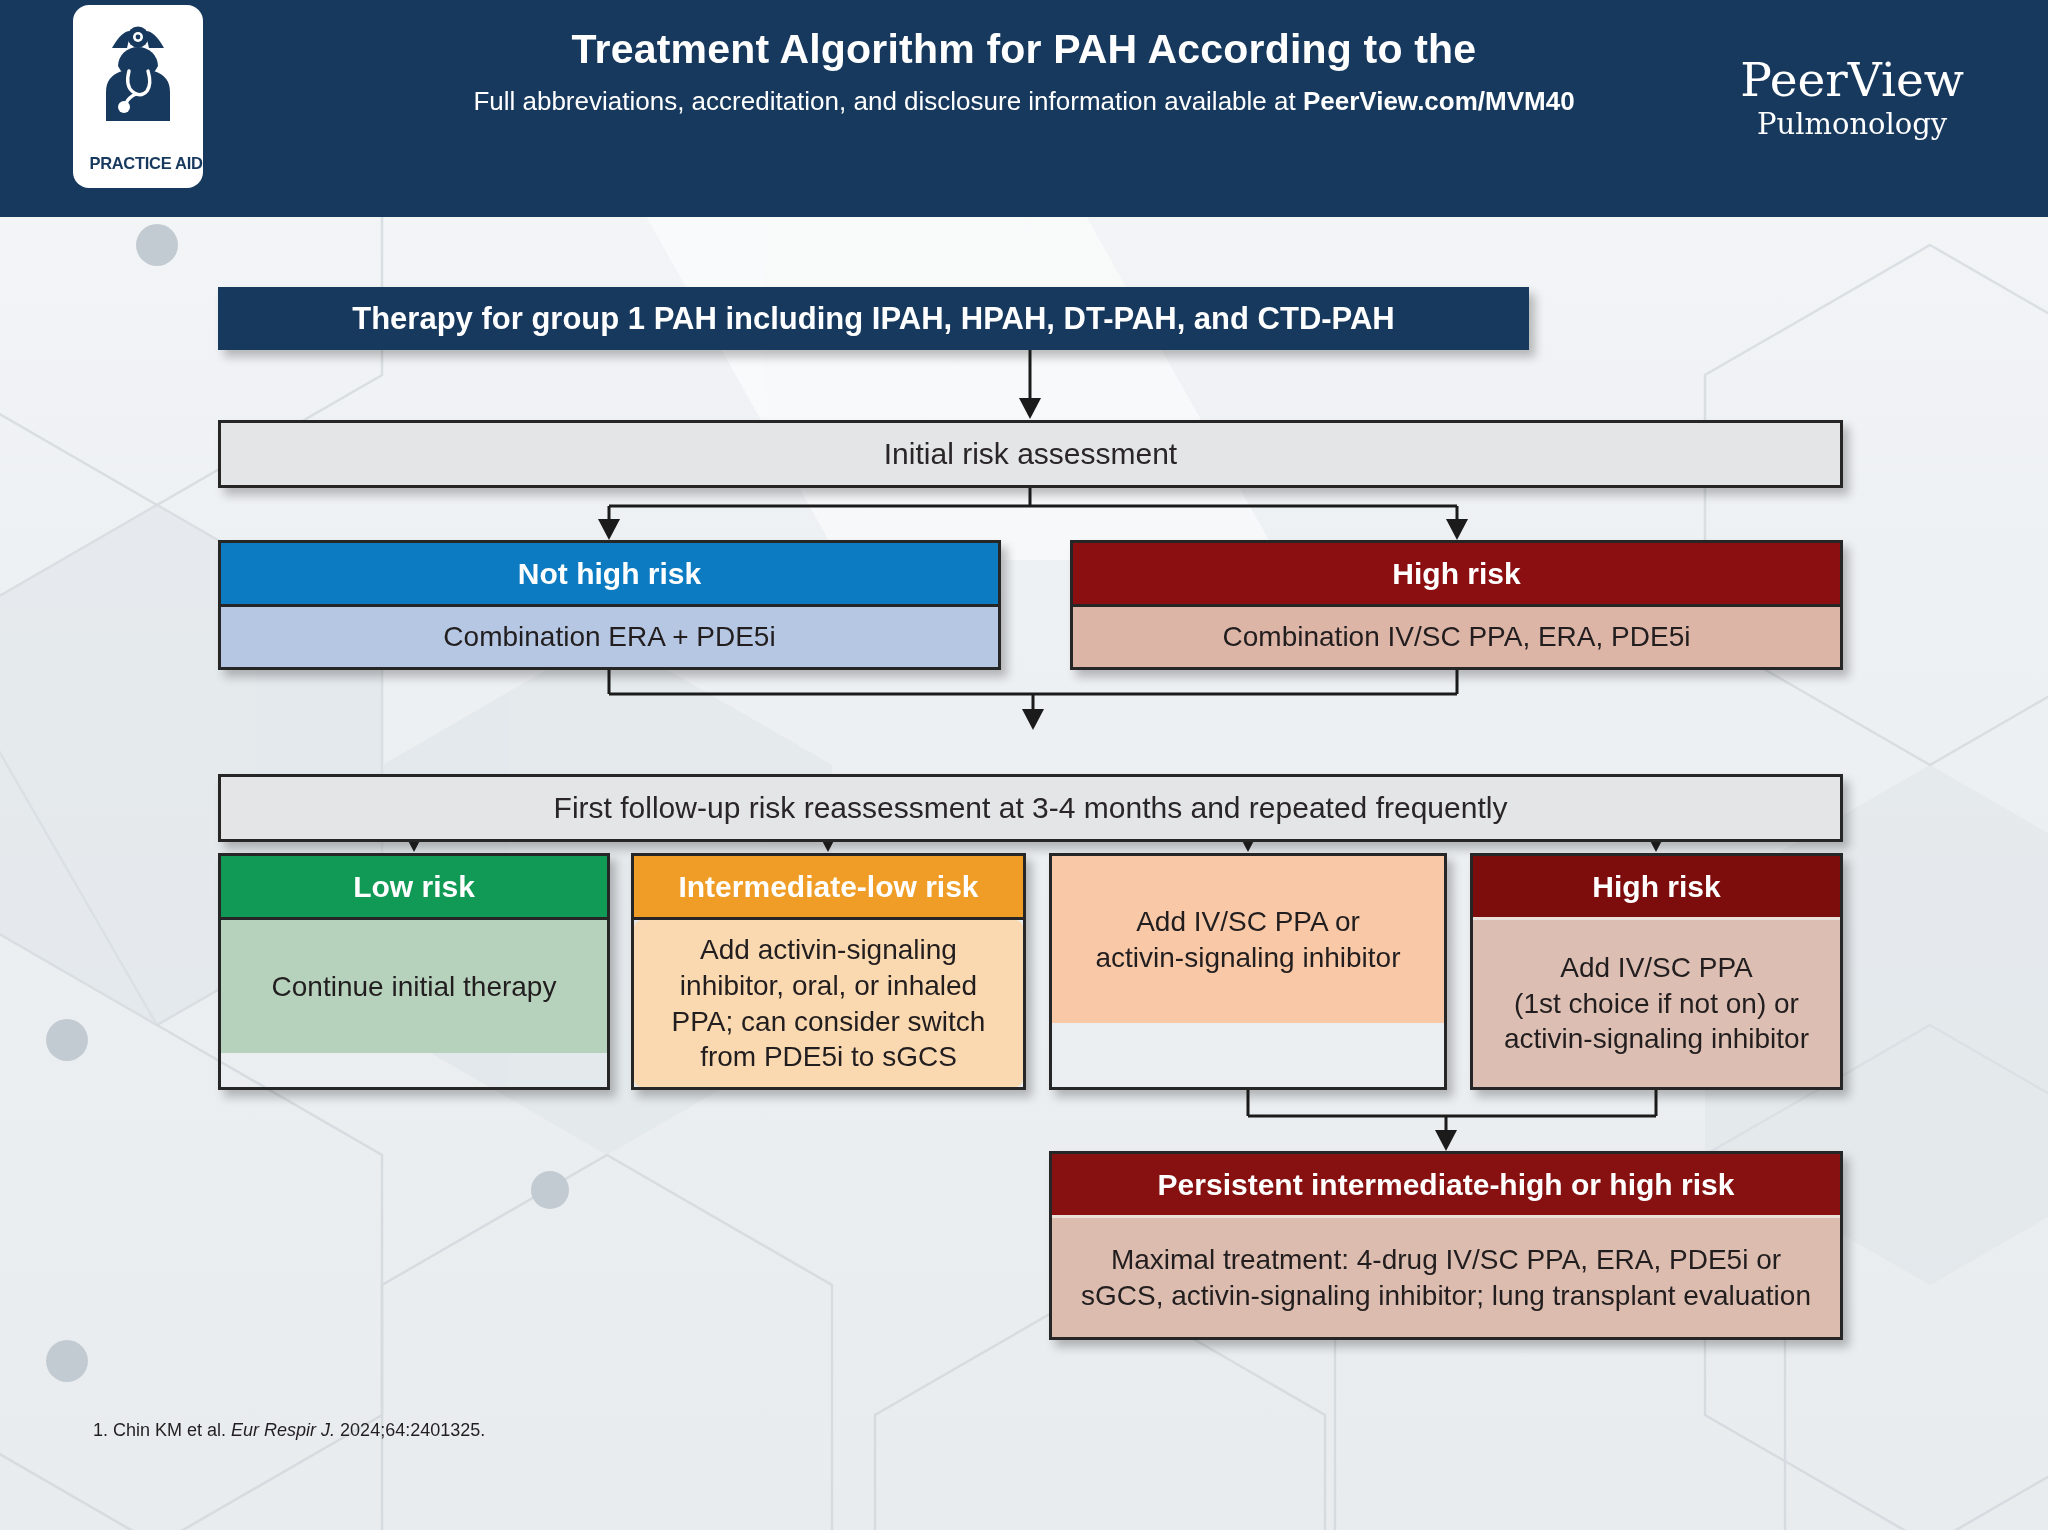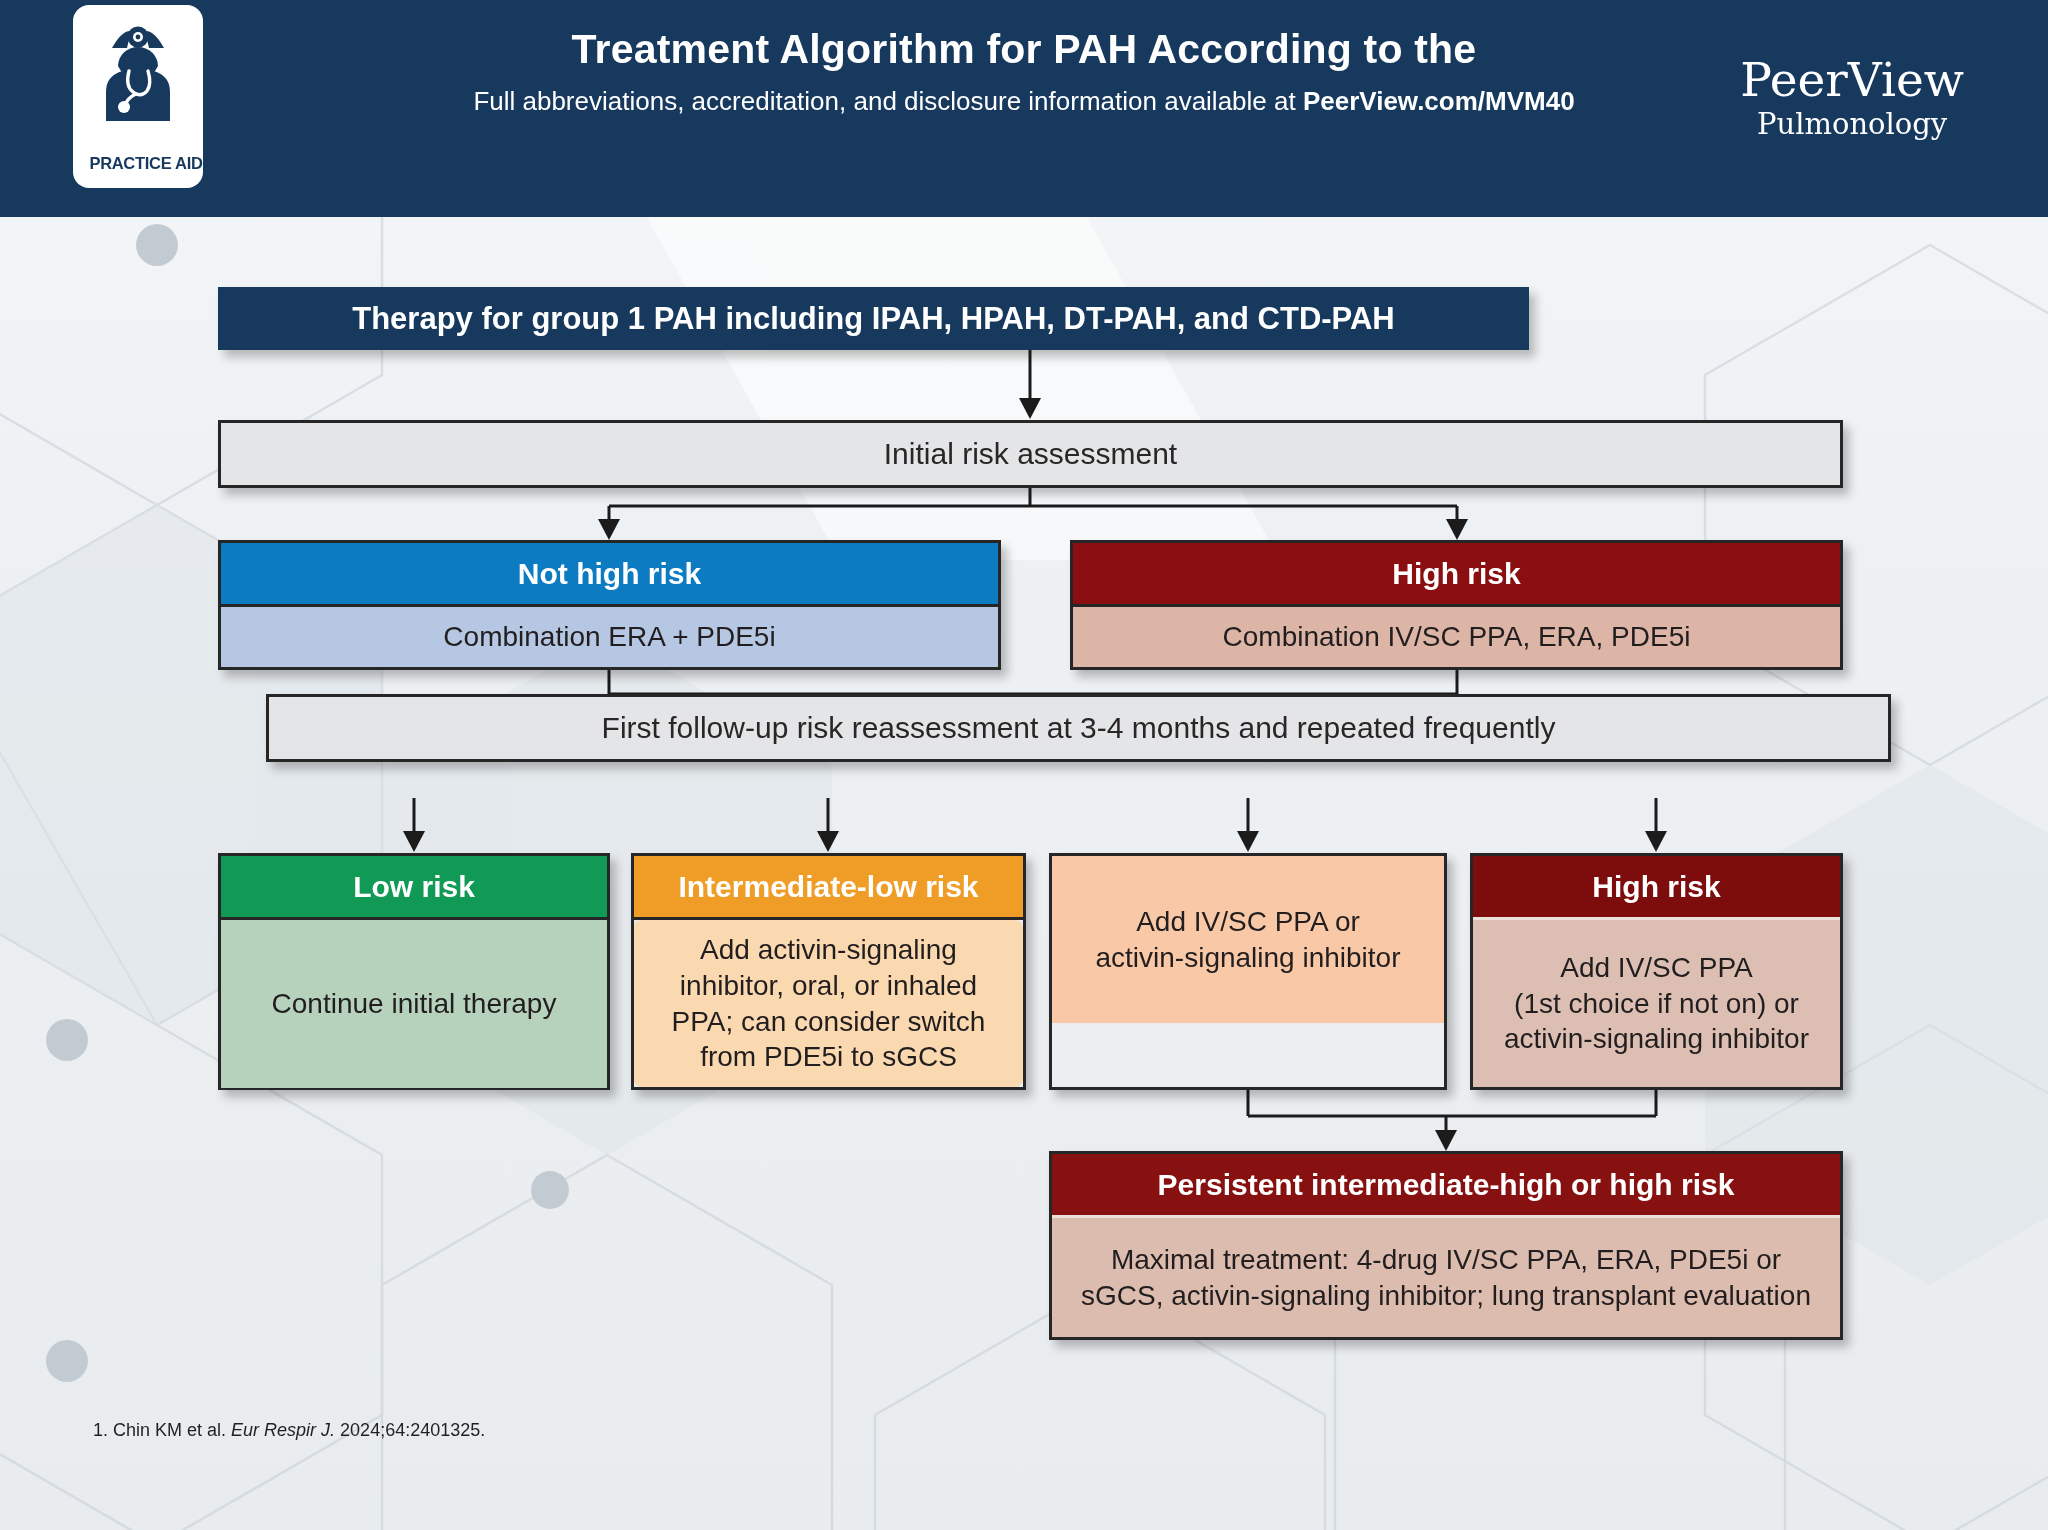--- a/index.html
+++ b/index.html
@@ -135,25 +135,25 @@
   <div class="node sep-dark" style="left:218px; top:540px; width:783px; height:130px;">
     <div class="node-header" style="background-color: rgb(12, 123, 194);">Not high risk</div>
     <div class="node-body" style="height: 60px; background-color: rgb(181, 199, 227);">Combination ERA + PDE5i</div>
   </div>
 
   <div class="node sep-dark" style="left:1070px; top:540px; width:773px; height:130px;">
     <div class="node-header" style="background-color: rgb(139, 14, 16);">High risk</div>
     <div class="node-body" style="height: 60px; background-color: rgb(220, 181, 166);">Combination IV/SC PPA, ERA, PDE5i</div>
   </div>
 
-  <div class="node plain" style="left: 218px; top: 694px; width: 1625px; height: 68px; background-color: rgb(228, 229, 230); margin-left: 48px;">First follow-up risk reassessment at 3-4 months and repeated frequently</div>
+  <div class="node plain" style="left: 218px; top: 774px; width: 1625px; height: 68px; background-color: rgb(228, 229, 230);">First follow-up risk reassessment at 3-4 months and repeated frequently</div>
 
   <div class="node sep-dark" style="left:218px; top:853px; width:392px; height:237px;">
     <div class="node-header" style="background-color: rgb(17, 154, 85);">Low risk</div>
-    <div class="node-body" style="height: 168px; background-color: rgb(183, 210, 188);">Continue initial therapy</div>
+    <div class="node-body" style="height: 133px; background-color: rgb(183, 210, 188);">Continue initial therapy</div>
   </div>
 
   <div class="node sep-dark" style="left:631px; top:853px; width:395px; height:237px;">
     <div class="node-header" style="background-color: rgb(239, 157, 38);">Intermediate-low risk</div>
     <div class="node-body" style="height: 167px; background-color: rgb(251, 217, 176); border-radius: 8px;">Add activin-signaling
 inhibitor, oral, or inhaled
 PPA; can consider switch
 from PDE5i to sGCS</div>
   </div>
 

